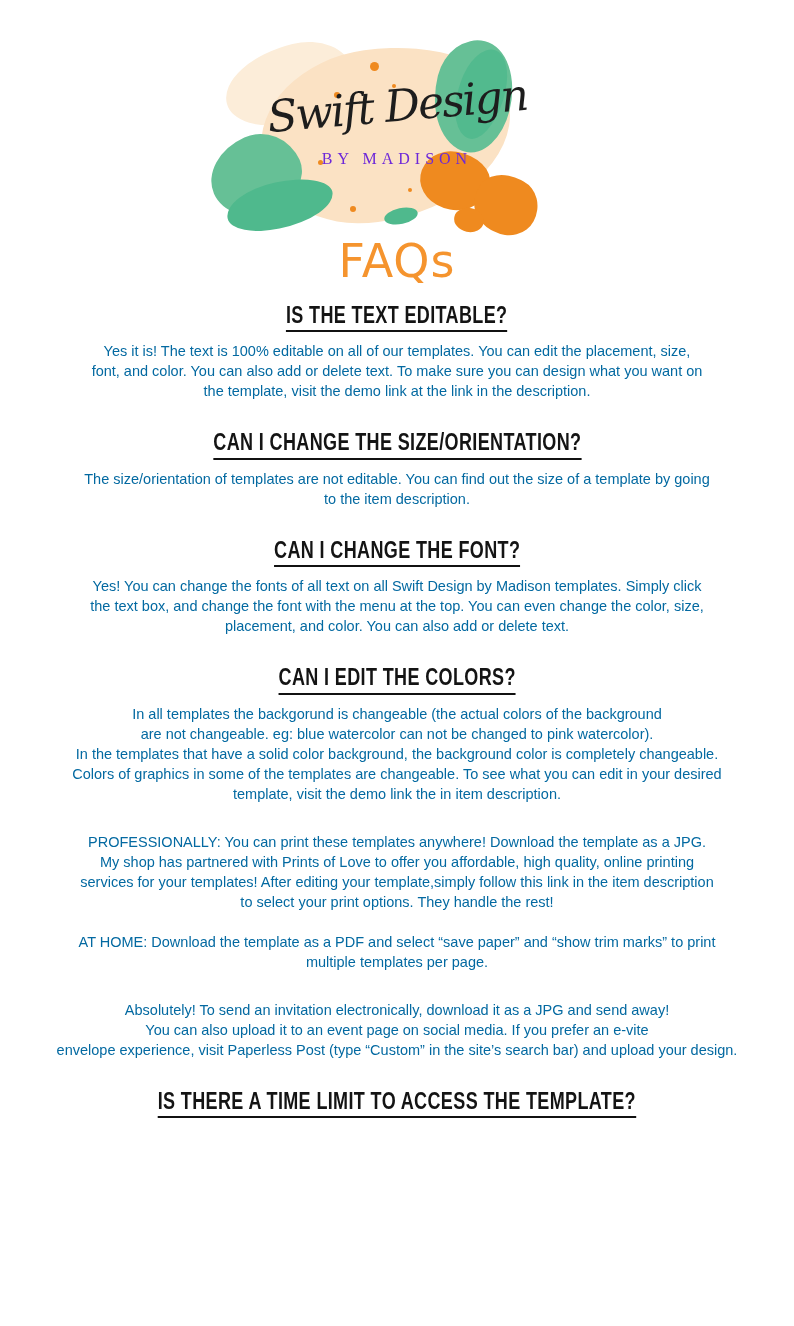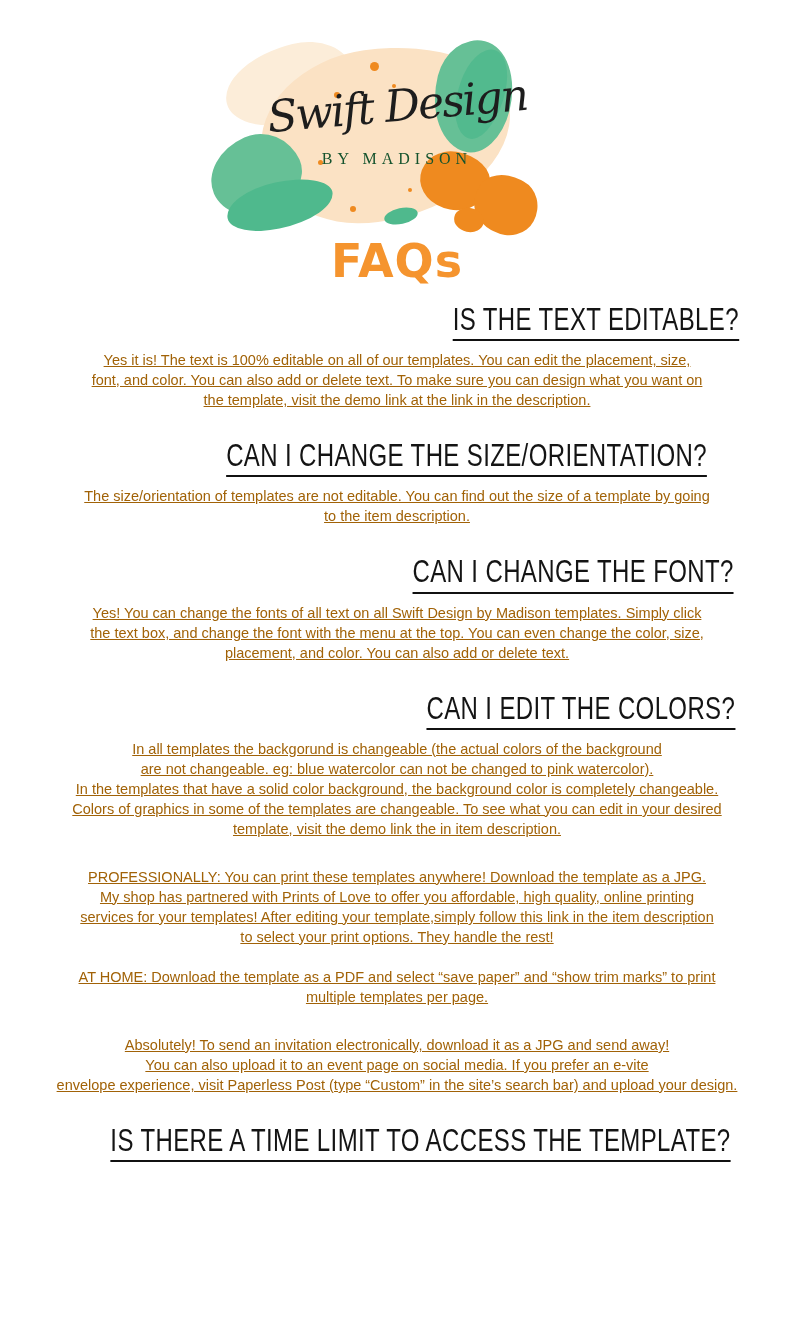--- a/index.html
+++ b/index.html
@@ -73,45 +73,44 @@
   .d5{left:186px;top:148px;width:4px;height:4px;}
   .d6{left:96px;top:120px;width:5px;height:5px;}
   .brand-script{
     position:absolute;left:0;right:0;top:44px;text-align:center;
     font-family:"DejaVu Serif", serif;font-style:italic;font-size:44px;line-height:1;
     color:#1d1d1d;transform:rotate(-5deg);letter-spacing:-2px;z-index:3;
   }
   .brand-byline{
     position:absolute;left:0;right:0;top:110px;text-align:center;
     font-family:"Liberation Serif", serif;font-size:16px;letter-spacing:5px;
-    color:#14532d;z-index:3;
+    color:#6d28d9;z-index:3;
   }
 
   
   .faqs-title{
-    text-align:center;font-family:"DejaVu Sans", sans-serif;font-weight:700;
+    text-align:center;font-family:"DejaVu Sans", sans-serif;font-weight:400;
     font-size:46px;line-height:1;color:var(--accent-orange);margin:6px 0 18px 0;
     letter-spacing:1px;
   }
 
   
   main{width:780px;margin:0 auto;}
   section.faq{margin-bottom:28px;text-align:center;}
   section.faq h2{
-    margin:0 0 9px 0;font-weight:400;font-size:32px;line-height:1.1;text-align:right;
+    margin:0 0 9px 0;font-weight:700;font-size:24px;line-height:1.1;text-align:center;
   }
   section.faq h2 .q{
     display:inline-block;transform:scaleX(0.75);transform-origin:center;
     border-bottom:2.5px solid #111;padding-bottom:2px;letter-spacing:0.5px;color:#141414;
     white-space:nowrap;
   }
   section.faq p{
-    margin:0 auto;font-size:14.5px;line-height:20px;white-space:pre-line;color:#a16207;
+    margin:0 auto;font-size:14.5px;line-height:20px;white-space:pre-line;color:#0369a1;
     max-width:780px;
-    text-decoration:underline;
   }
   section.gap-lg{margin-bottom:28px;}
 </style>
 </head>
 <body>
 
 <div class="page">
 
   <header class="logo-block">
     <div class="blob peach-light"></div>

